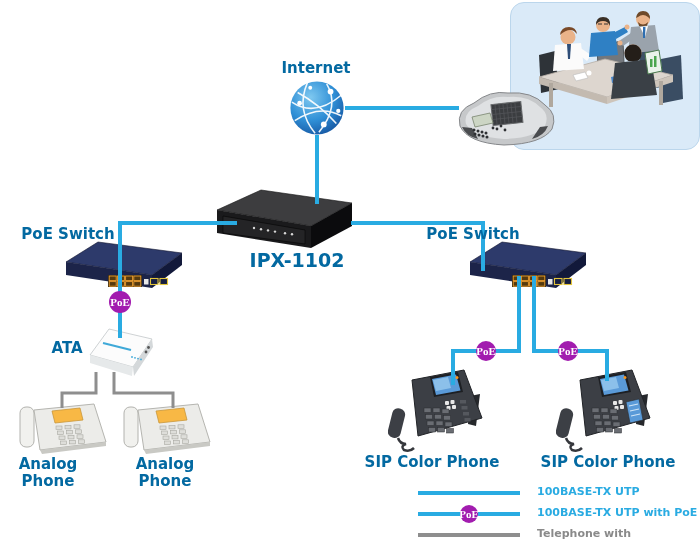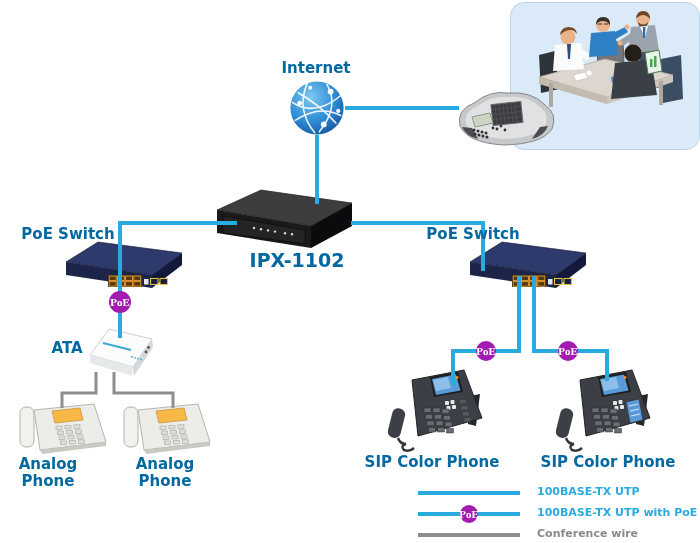--- a/index.html
+++ b/index.html
@@ -325,16 +325,16 @@
   <div class="lbl" style="left:357px;top:454px;width:150px">SIP Color Phone</div>
   <div class="lbl" style="left:533px;top:454px;width:150px">SIP Color Phone</div>
 
   <div>
     <div class="legend-line" style="left:418px;top:491px;background:#29ABE2"></div>
     <div class="legend-text" style="left:537px;top:485px;color:#29ABE2">100BASE-TX UTP</div>
     <div class="legend-line" style="left:418px;top:512px;background:#29ABE2"></div>
     <div class="poe" style="left:460px;top:505px;width:18px;height:18px">PoE</div>
     <div class="legend-text" style="left:537px;top:506px;color:#29ABE2">100BASE-TX UTP with PoE</div>
     <div class="legend-line" style="left:418px;top:533px;background:#8E8E8E"></div>
-    <div class="legend-text" style="left:537px;top:527px;color:#8A8A8A">Conference wire</div>
+    <div class="legend-text" style="left:537px;top:527px;color:#8A8A8A">Telephone with</div>
   </div>
 
 </div>
 
 </body></html>

